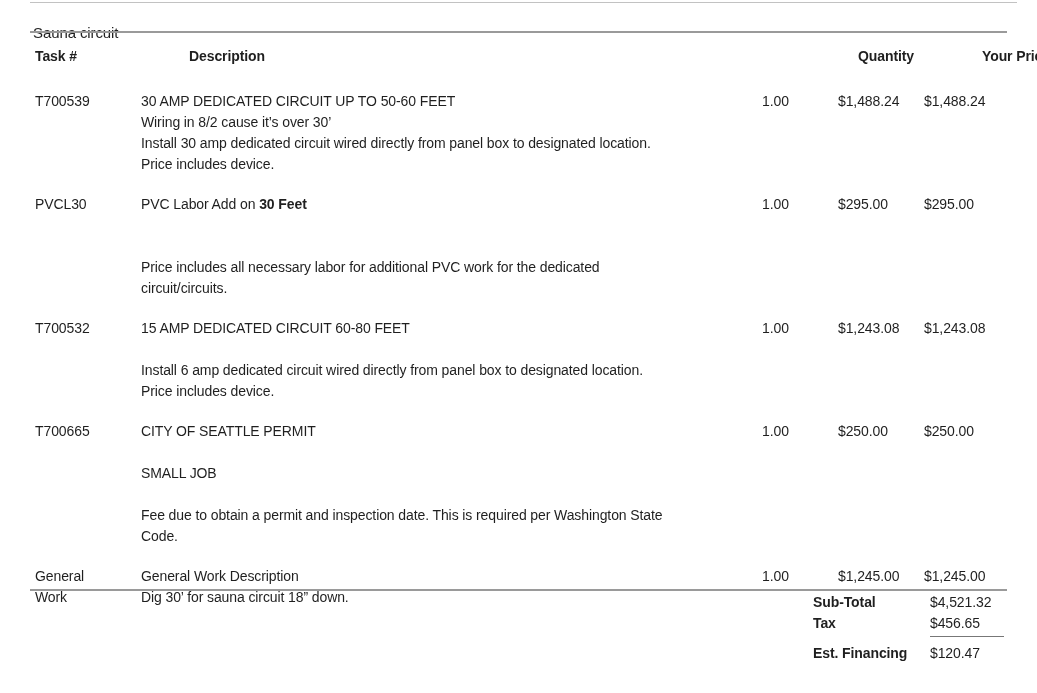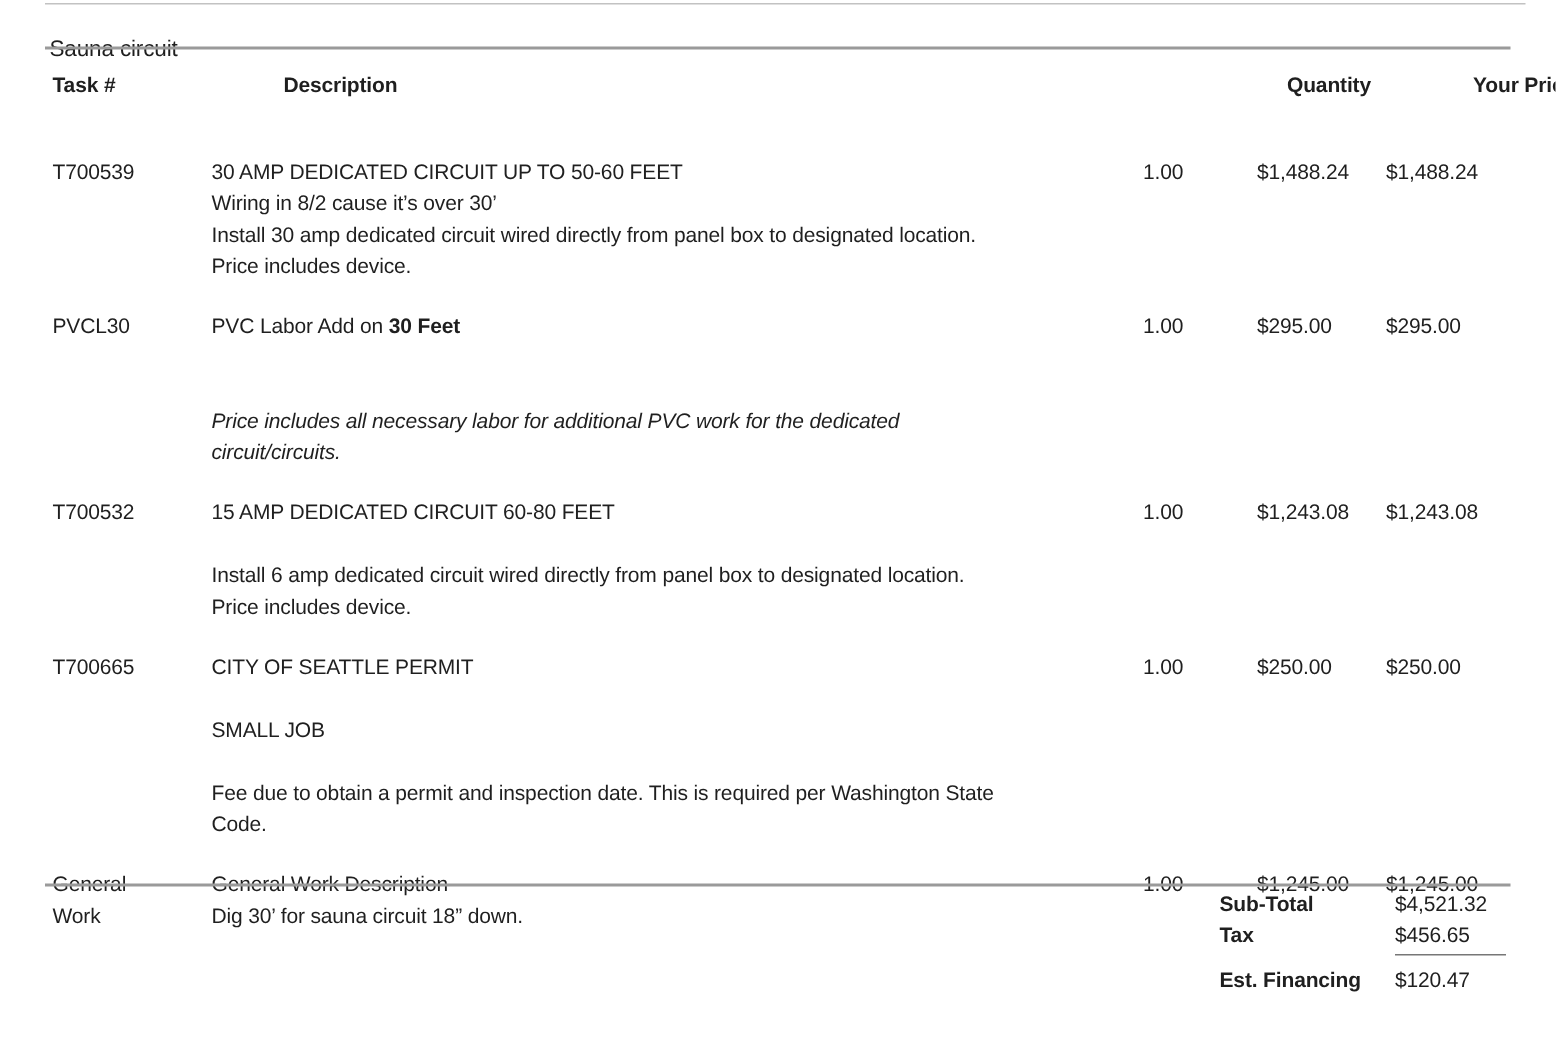--- a/index.html
+++ b/index.html
@@ -19,26 +19,26 @@
   .rule-title { left: 30px; width: 977px; top: 31px; border-top: 2px solid #9a9a9a; }
   .rule-bottom { left: 30px; width: 977px; top: 589px; border-top: 2px solid #9a9a9a; }
 
   .table { position: absolute; left: 35px; top: 46px; width: 972px; }
   .thead, .row {
     display: grid;
     grid-template-columns: 106px 621px 76px 86px 1fr;
   }
   .thead { font-weight: bold; line-height: 21px; gap: 48px; }
   .row { margin-top: 19px; }
-  #rows .row:first-child { margin-top: 16px; }
+  #rows .row:first-child { margin-top: 3px; }
   .cell { line-height: 21px; }
   .col-task { max-width: 75px; }
   .line { white-space: pre; min-height: 21px; }
   .b { font-weight: bold; }
-  .i { font-style: italic; }
+  .i { }
 
   .totals { position: absolute; left: 813px; top: 592px; width: 194px; }
   .trow { display: grid; grid-template-columns: 117px auto; line-height: 21px; }
   .tlabel { font-weight: bold; }
   .totals-rule { margin: 2px 0 6px 117px; width: 74px; border: 0; border-top: 1px solid #777777; }
 </style>
 </head>
 <body>
 
 <div class="rule rule-top"></div>

